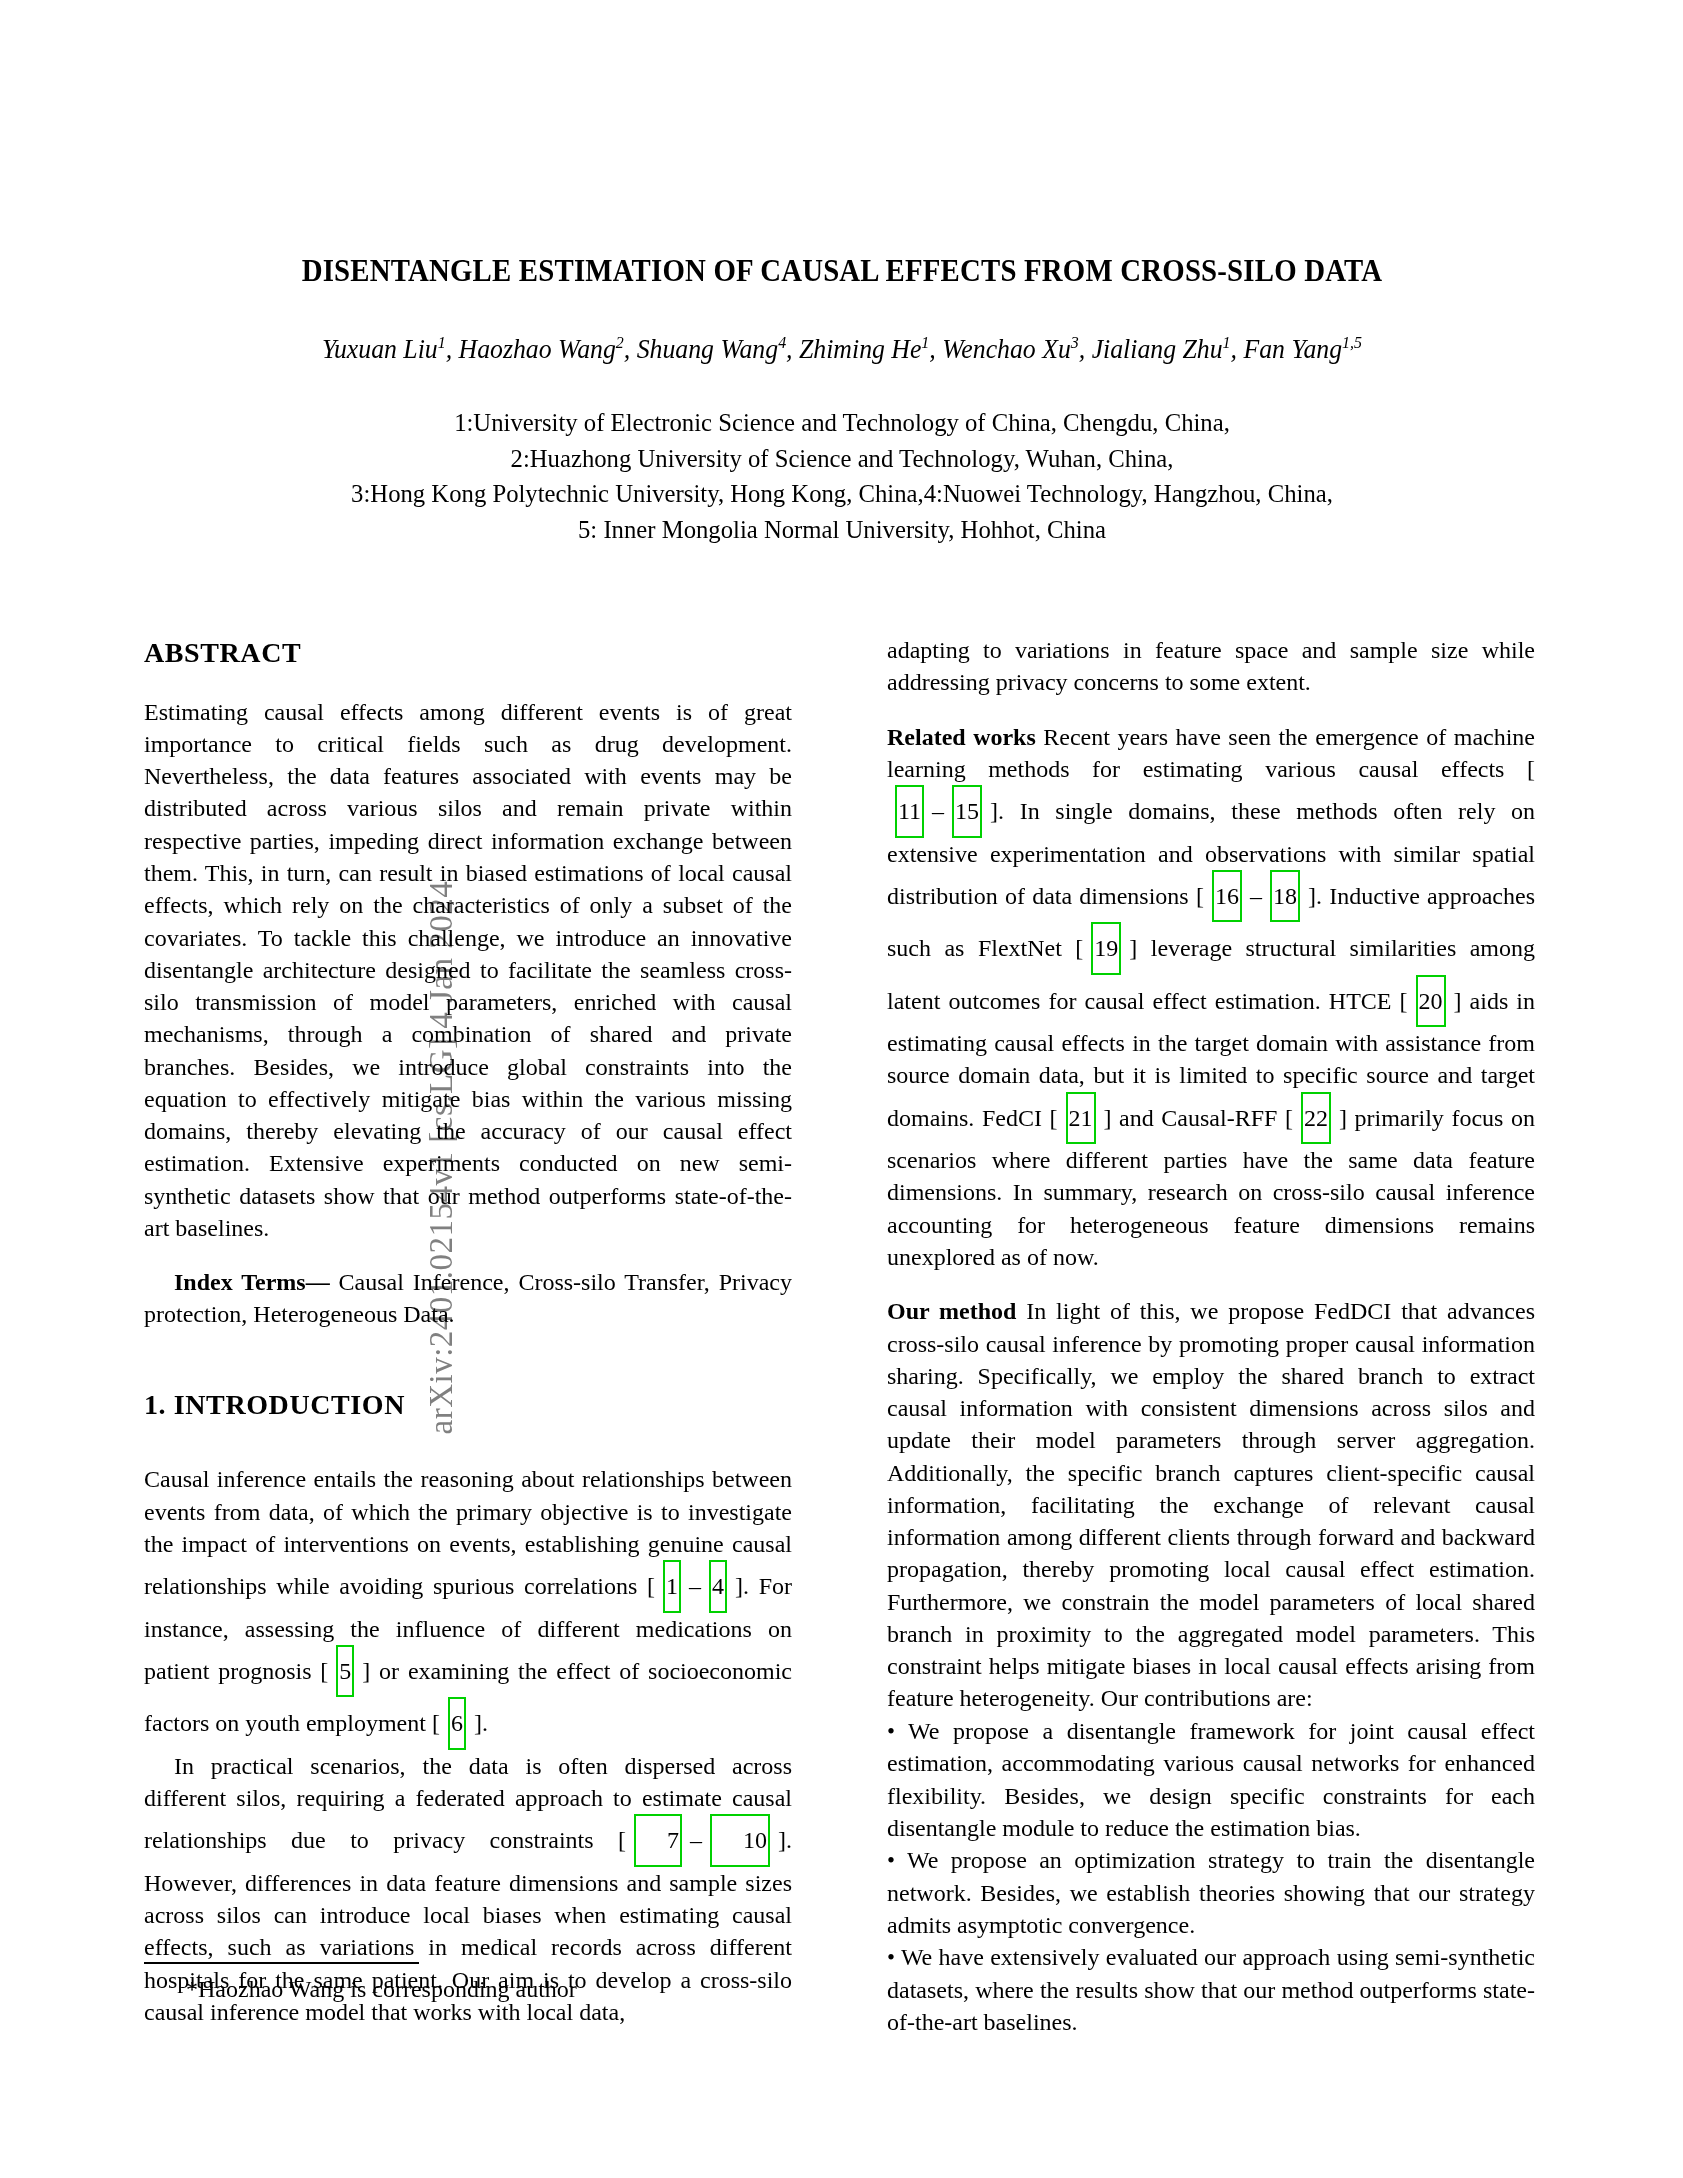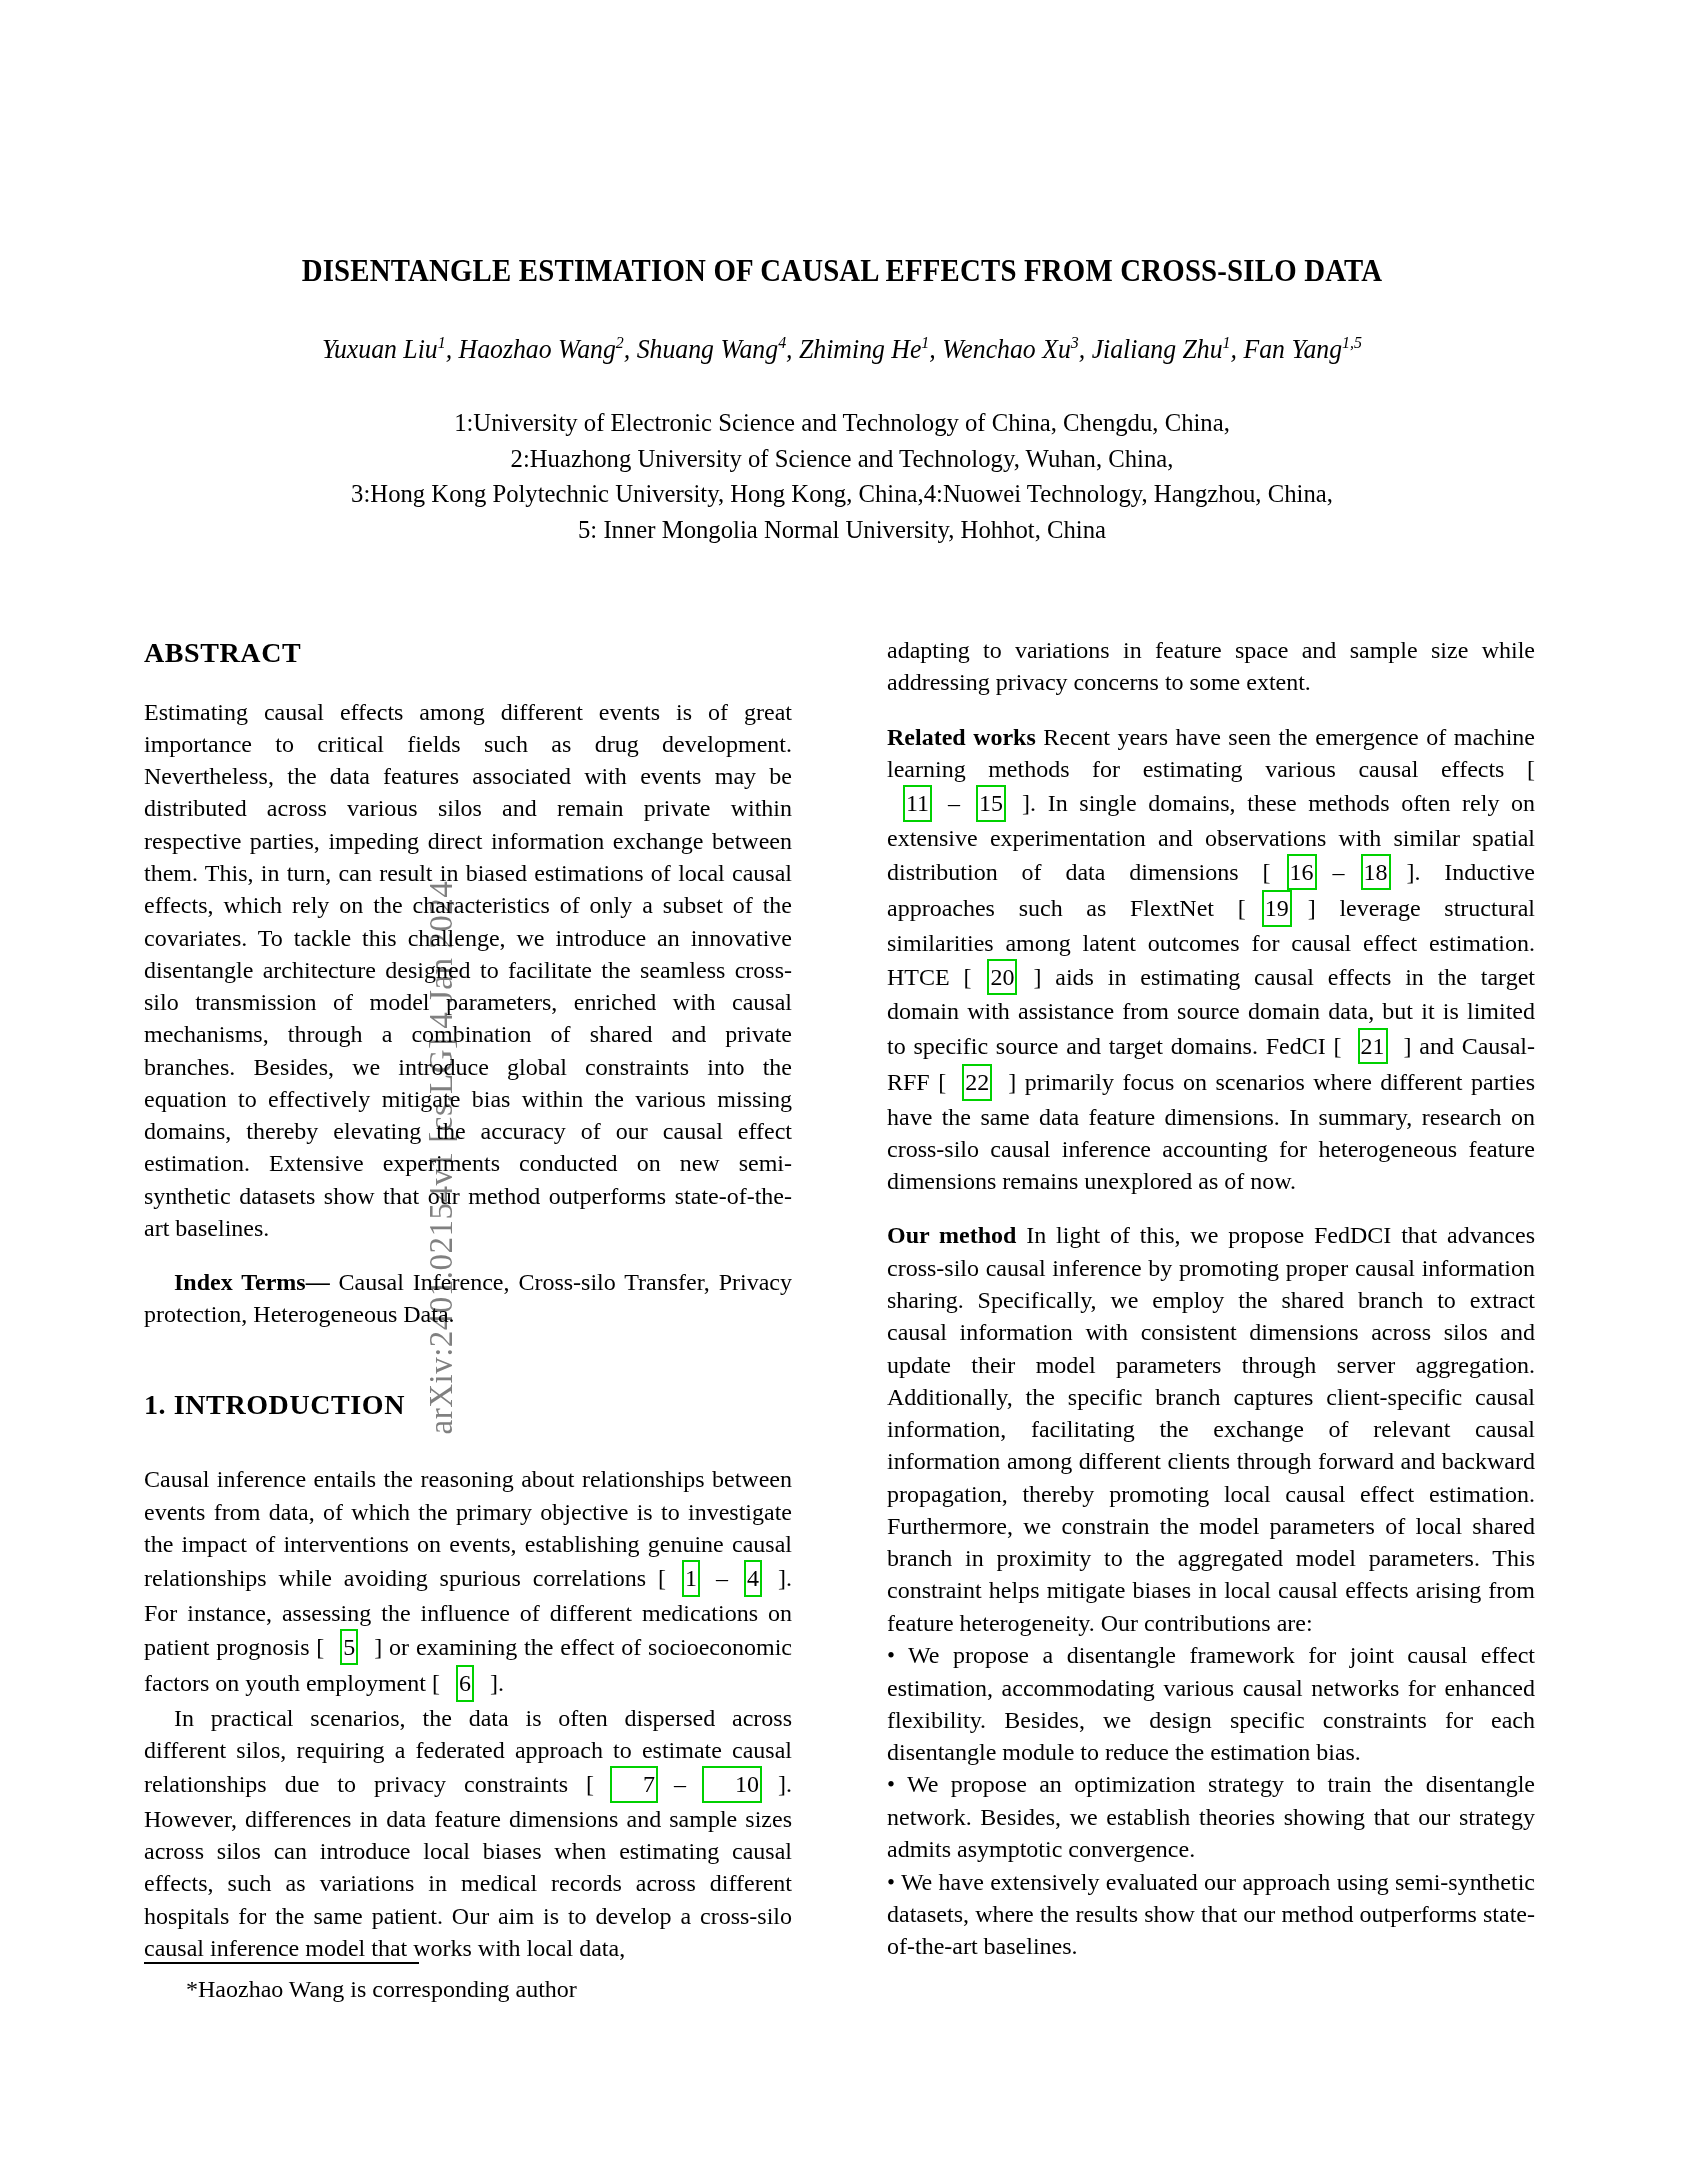--- a/index.html
+++ b/index.html
@@ -143,22 +143,22 @@
   .idx-term {
     font-weight: bold;
   }
   .bullet-dot {
     font-size: 0.95em;
   }
 
   
   .cite {
     border: 2px solid #00d100;
-    padding: 4px 1px;
-    margin: 0 16px;
+    padding: 12px 1px;
+    margin: 0 8px;
     display: inline-block;
     line-height: 1.02;
     box-sizing: border-box;
   }
   .cite-pair {
     white-space: nowrap;
   }
 
   
   #footnote-rule {

